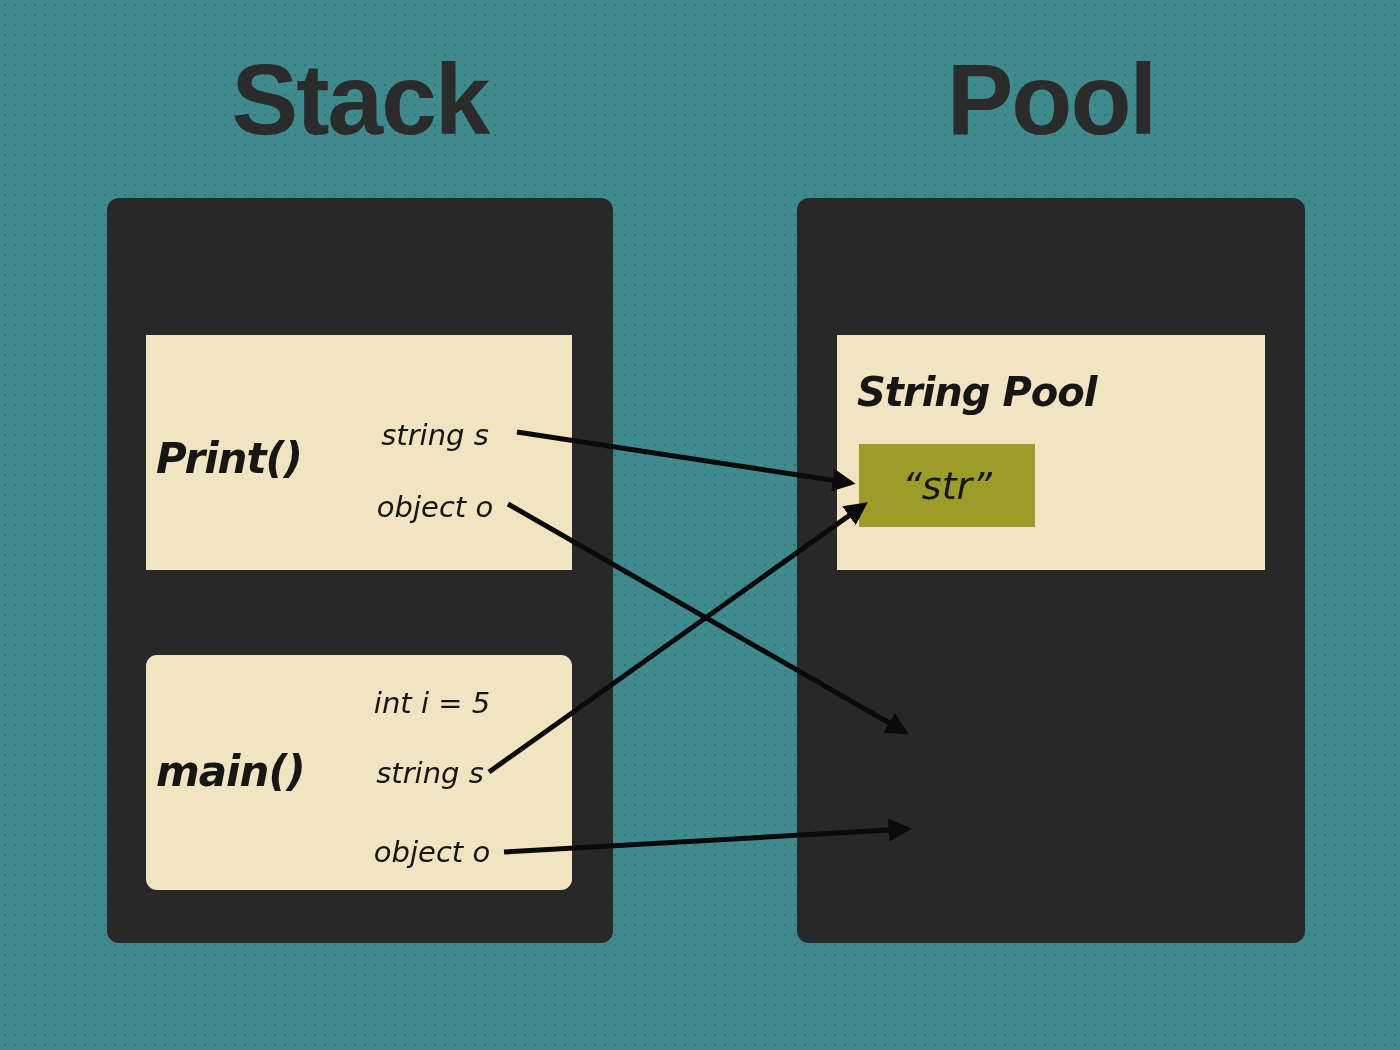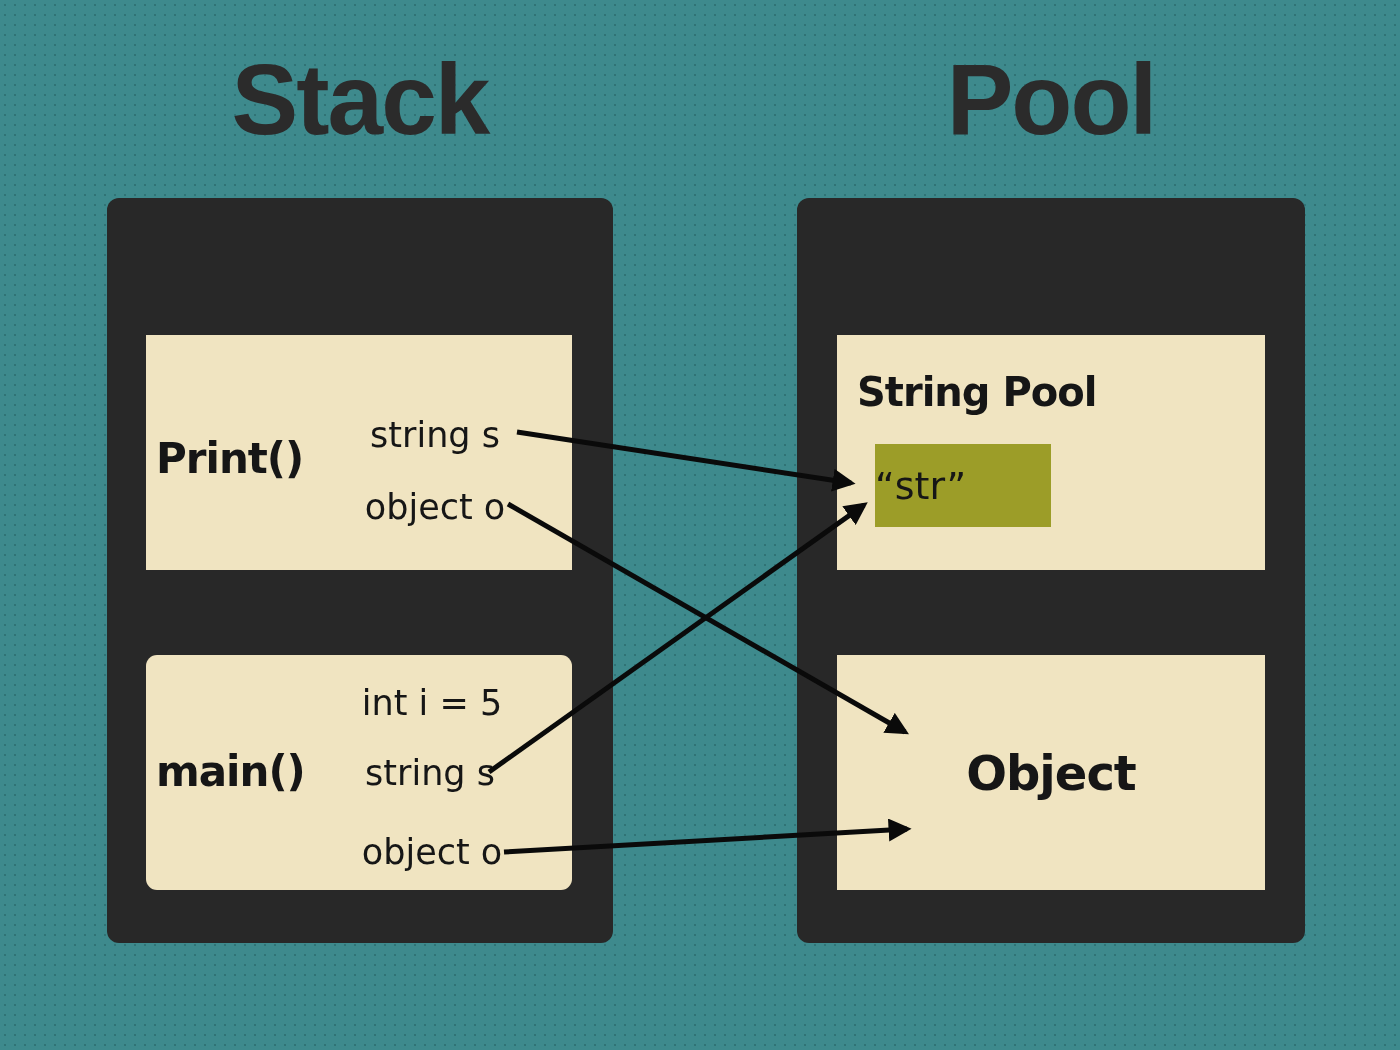--- a/index.html
+++ b/index.html
@@ -47,39 +47,40 @@
     background: var(--panel);
     border-radius: 12px;
   }
   .panel-stack { left: 107px; width: 506px; }
   .panel-heap  { left: 797px; width: 508px; }
 
   .membox {
     position: absolute;
     background: var(--cream);
     color: var(--ink);
+    font-style: italic;
   }
   .box-print  { left: 146px; top: 335px; width: 426px; height: 235px; }
   .box-main   { left: 146px; top: 655px; width: 426px; height: 235px; border-radius: 11px; }
   .box-pool   { left: 837px; top: 335px; width: 428px; height: 235px; }
   .box-object { left: 837px; top: 655px; width: 428px; height: 235px;
                 display: flex; align-items: center; justify-content: center; }
 
   .frame-label {
     position: absolute;
     left: 10px;
     transform: translateY(-50%);
     font-weight: bold;
     font-size: 42px;
     letter-spacing: -1px;
   }
   .var {
     position: absolute;
     transform: translate(-50%, -50%);
-    font-size: 35px;
+    font-size: 29px;
     white-space: nowrap;
   }
   
   .box-print .frame-label { top: 123px; }
   .box-print .var-0 { left: 289px; top: 100px; }
   .box-print .var-1 { left: 289px; top: 172px; }
   
   .box-main .frame-label { top: 116px; }
   .box-main .var-0 { left: 286px; top: 48px; }
   .box-main .var-1 { left: 284px; top: 118px; }
@@ -97,22 +98,22 @@
   }
   .str-box {
     position: absolute;
     left: 22px;
     top: 109px;
     width: 176px;
     height: 83px;
     background: var(--olive);
     display: flex;
     align-items: center;
+    justify-content: center;
     font-size: 38px;
-    margin-left: 16px;
   }
   .object-label {
     font-weight: bold;
     font-size: 48px;
     letter-spacing: -1px;
   }
   .arrow-layer {
     position: absolute;
     left: 0; top: 0;
     width: 1400px;
@@ -144,23 +145,20 @@
     <span class="var var-2">object o</span>
   </div>
 
   <div class="membox box-pool">
     <span class="pool-label">String Pool</span>
     <div class="str-box">
       <span>“str”</span>
     </div>
   </div>
 
-  <div class="membox box-object">
-    <span class="object-label">Object</span>
-  </div>
 
   <svg class="arrow-layer" viewBox="0 0 1400 1050" xmlns="http://www.w3.org/2000/svg">
     <defs>
       <marker id="ah" viewBox="0 0 10 10" refX="8" refY="5" markerWidth="4.6" markerHeight="4.6" orient="auto-start-reverse">
         <path d="M 0 0 L 10 5 L 0 10 z" fill="#0A0A0A"></path>
       </marker>
     </defs>
     <g id="arrow-group">
         <line x1="517" y1="432" x2="851" y2="483" stroke="#0A0A0A" stroke-width="5" marker-end="url(#ah)"></line>
         <line x1="508" y1="504" x2="905" y2="732" stroke="#0A0A0A" stroke-width="5" marker-end="url(#ah)"></line>

